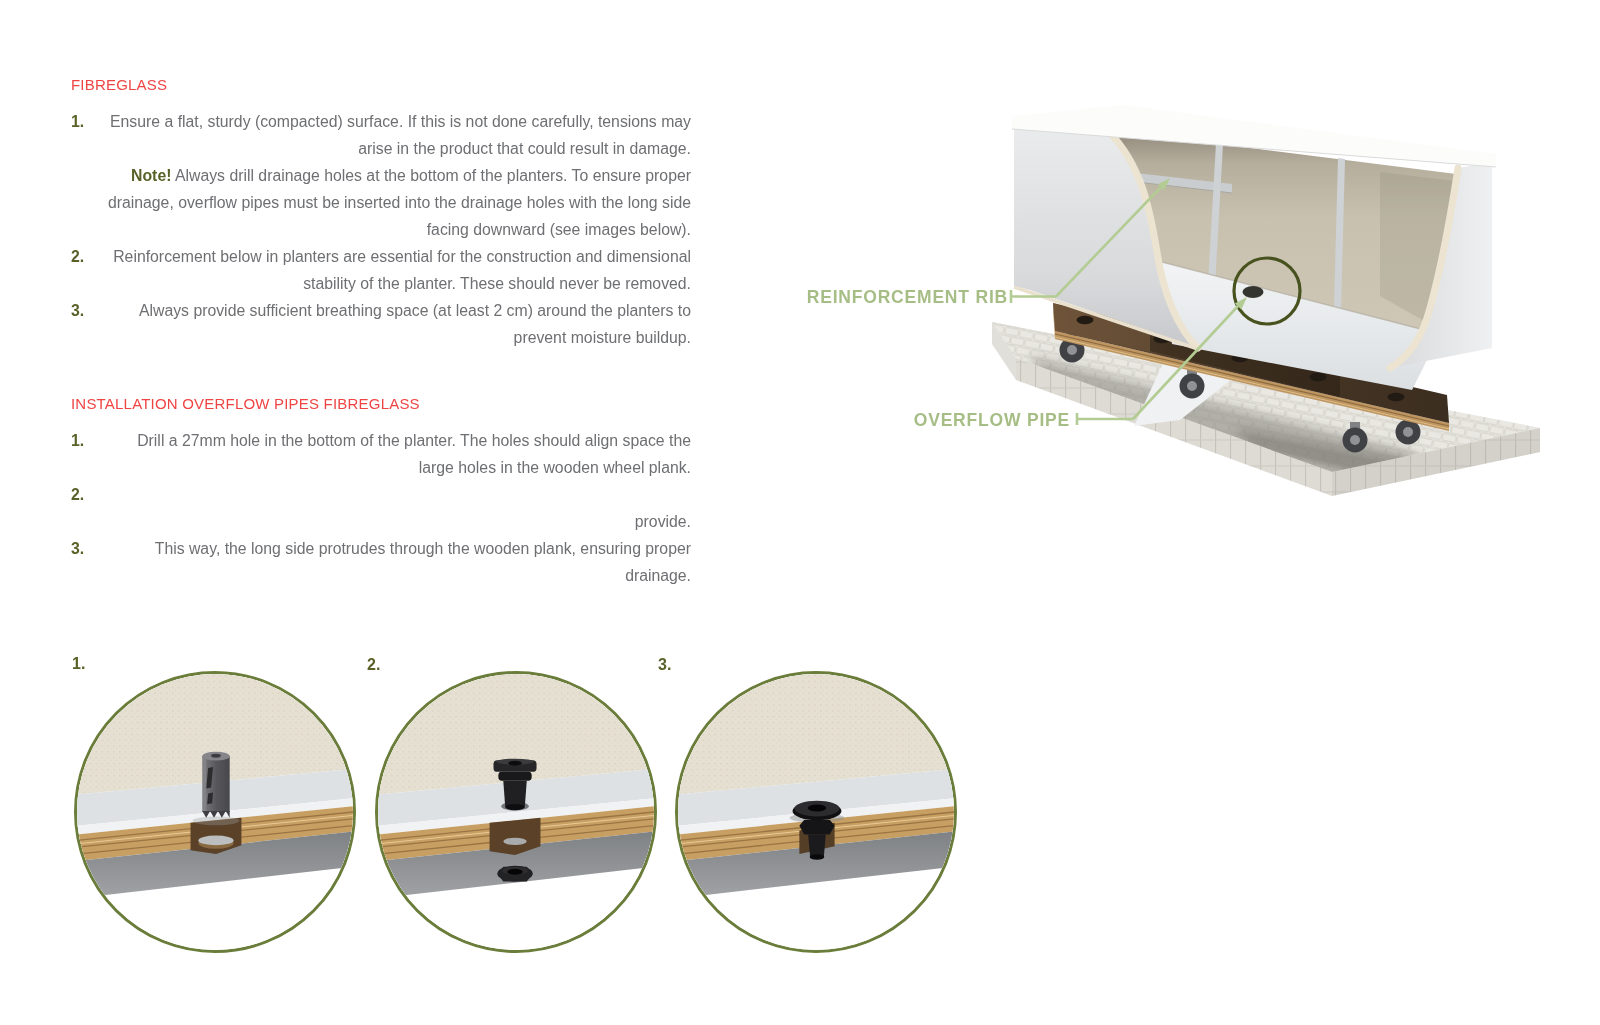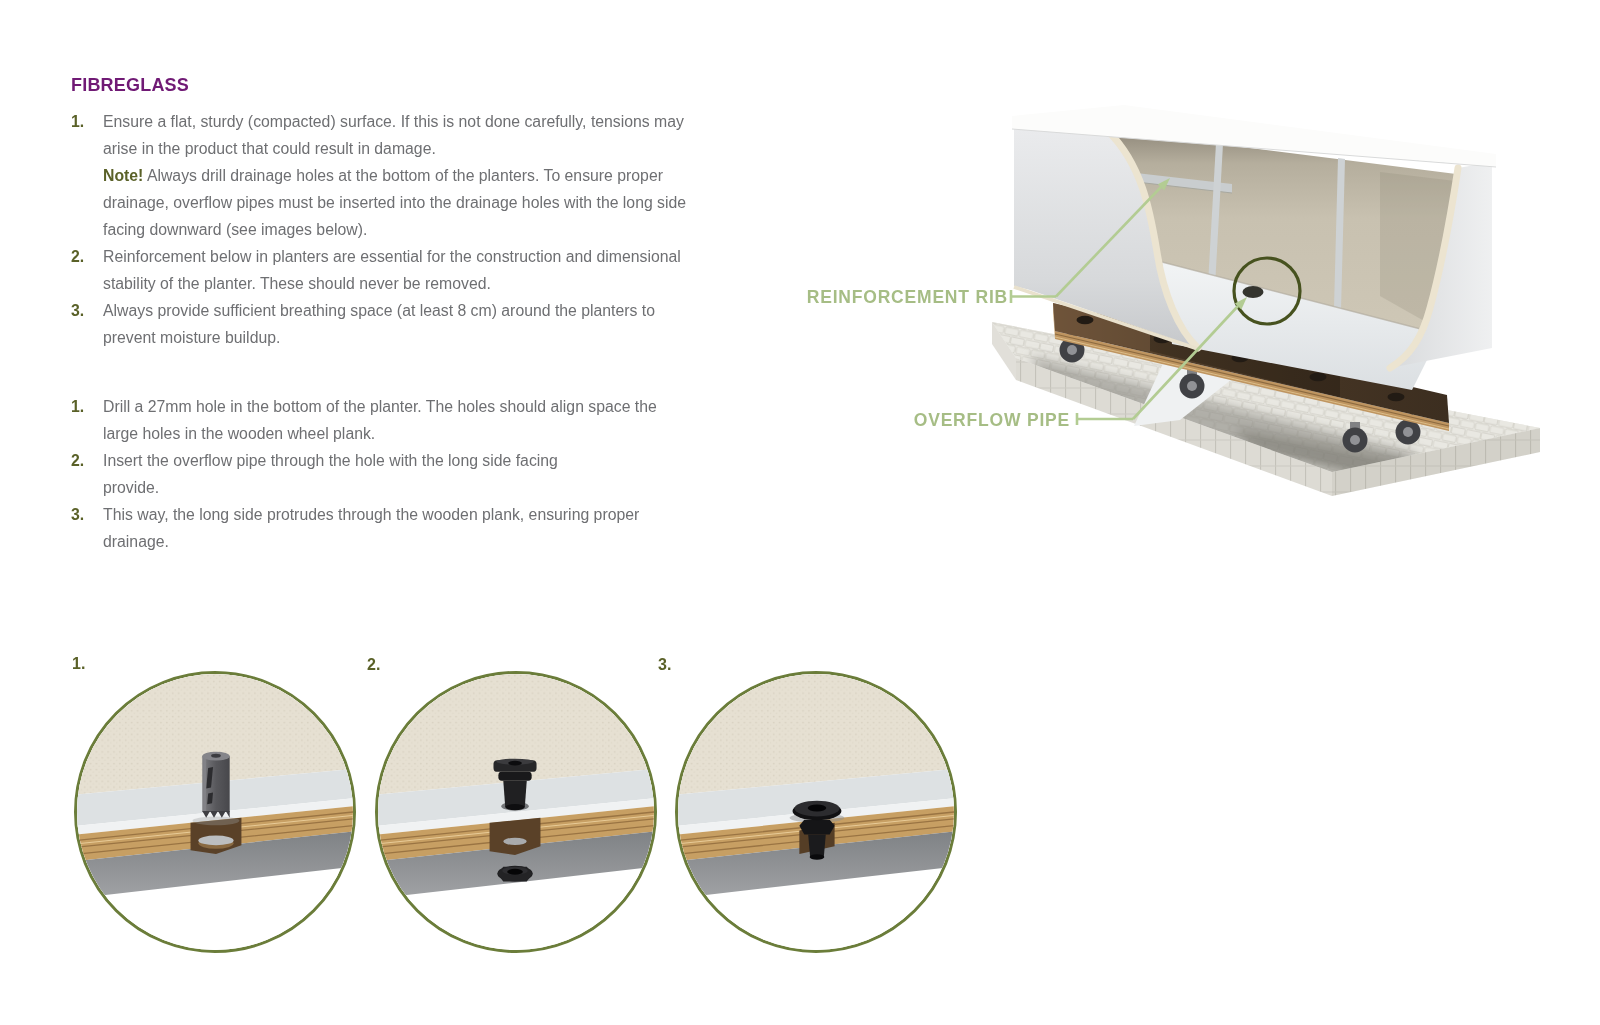--- a/index.html
+++ b/index.html
@@ -1,24 +1,24 @@
 <!DOCTYPE html>
 <html><head>
 <meta charset="utf-8">
 <style>
   html,body{margin:0;padding:0;background:#ffffff;}
   .canvas{position:relative;width:1600px;height:1025px;background:#ffffff;overflow:hidden;
           font-family:"Liberation Sans", sans-serif;}
   
   .text-col{position:absolute;left:71px;top:74px;width:625px;}
-  .sec-h{font-size:18px;font-weight:700;color:#701a75;letter-spacing:.2px;margin:0 0 12px 0;line-height:22px;}
+  .sec-h{font-size:15px;font-weight:400;color:#ef4444;letter-spacing:.2px;margin:0 0 12px 0;line-height:22px;}
   .sec + .sec{margin-top:42px;}
   .item{display:flex;align-items:flex-start;}
   .num{flex:0 0 32px;font-weight:700;color:#5a6128;font-size:15.8px;line-height:27px;}
-  .itxt{width:588px;color:#6e6f72;font-size:15.8px;line-height:27px;}
+  .itxt{width:588px;color:#6e6f72;font-size:15.8px;line-height:27px;text-align:right;}
   .b{font-weight:700;color:#5a6128;}
   
   .diagram-svg{position:absolute;left:790px;top:80px;}
   .dlabel{font-family:"Liberation Sans",sans-serif;font-size:17.5px;font-weight:700;fill:#a6bd85;letter-spacing:.8px;}
   
   .fig{position:absolute;width:282px;height:282px;border:3px solid #6b7d3a;border-radius:50%;
        overflow:hidden;box-sizing:border-box;background:#fff;}
   .fig svg{display:block;width:100%;height:100%;}
   .fig-label{position:absolute;font-size:16px;font-weight:700;color:#5a6128;}
 </style>
@@ -33,31 +33,32 @@
         <div class="item">
           <span class="num">1.</span>
           <div class="itxt"><span>Ensure a flat, sturdy (compacted) surface. If this is not done carefully, tensions may arise in the product that could result in damage.</span><br><span class="b">Note!</span><span> Always drill drainage holes at the bottom of the planters. To ensure proper drainage, overflow pipes must be inserted into the drainage holes with the long side facing downward (see images below).</span></div>
         </div>
         <div class="item">
           <span class="num">2.</span>
           <div class="itxt"><span>Reinforcement below in planters are essential for the construction and dimensional stability of the planter. These should never be removed.</span></div>
         </div>
         <div class="item">
           <span class="num">3.</span>
-          <div class="itxt"><span>Always provide sufficient breathing space (at least 8 cm) around the planters to prevent moisture buildup.</span></div>
+          <div class="itxt"><span>Always provide sufficient breathing space (at least 2 cm) around the planters to prevent moisture buildup.</span></div>
         </div>
       </div>
       <div class="sec">
+        <h3 class="sec-h">INSTALLATION OVERFLOW PIPES FIBREGLASS</h3>
         <div class="item">
           <span class="num">1.</span>
           <div class="itxt"><span>Drill a 27mm hole in the bottom of the planter. The holes should align space the large holes in the wooden wheel plank.</span></div>
         </div>
         <div class="item">
           <span class="num">2.</span>
-          <div class="itxt"><span>Insert the overflow pipe through the hole with the long side facing</span><br><span>provide.</span></div>
+          <div class="itxt"><br><span>provide.</span></div>
         </div>
         <div class="item">
           <span class="num">3.</span>
           <div class="itxt"><span>This way, the long side protrudes through the wooden plank, ensuring proper drainage.</span></div>
         </div>
       </div>
     </section>
 
   <svg width="0" height="0" style="position:absolute" aria-hidden="true">
     <defs>

